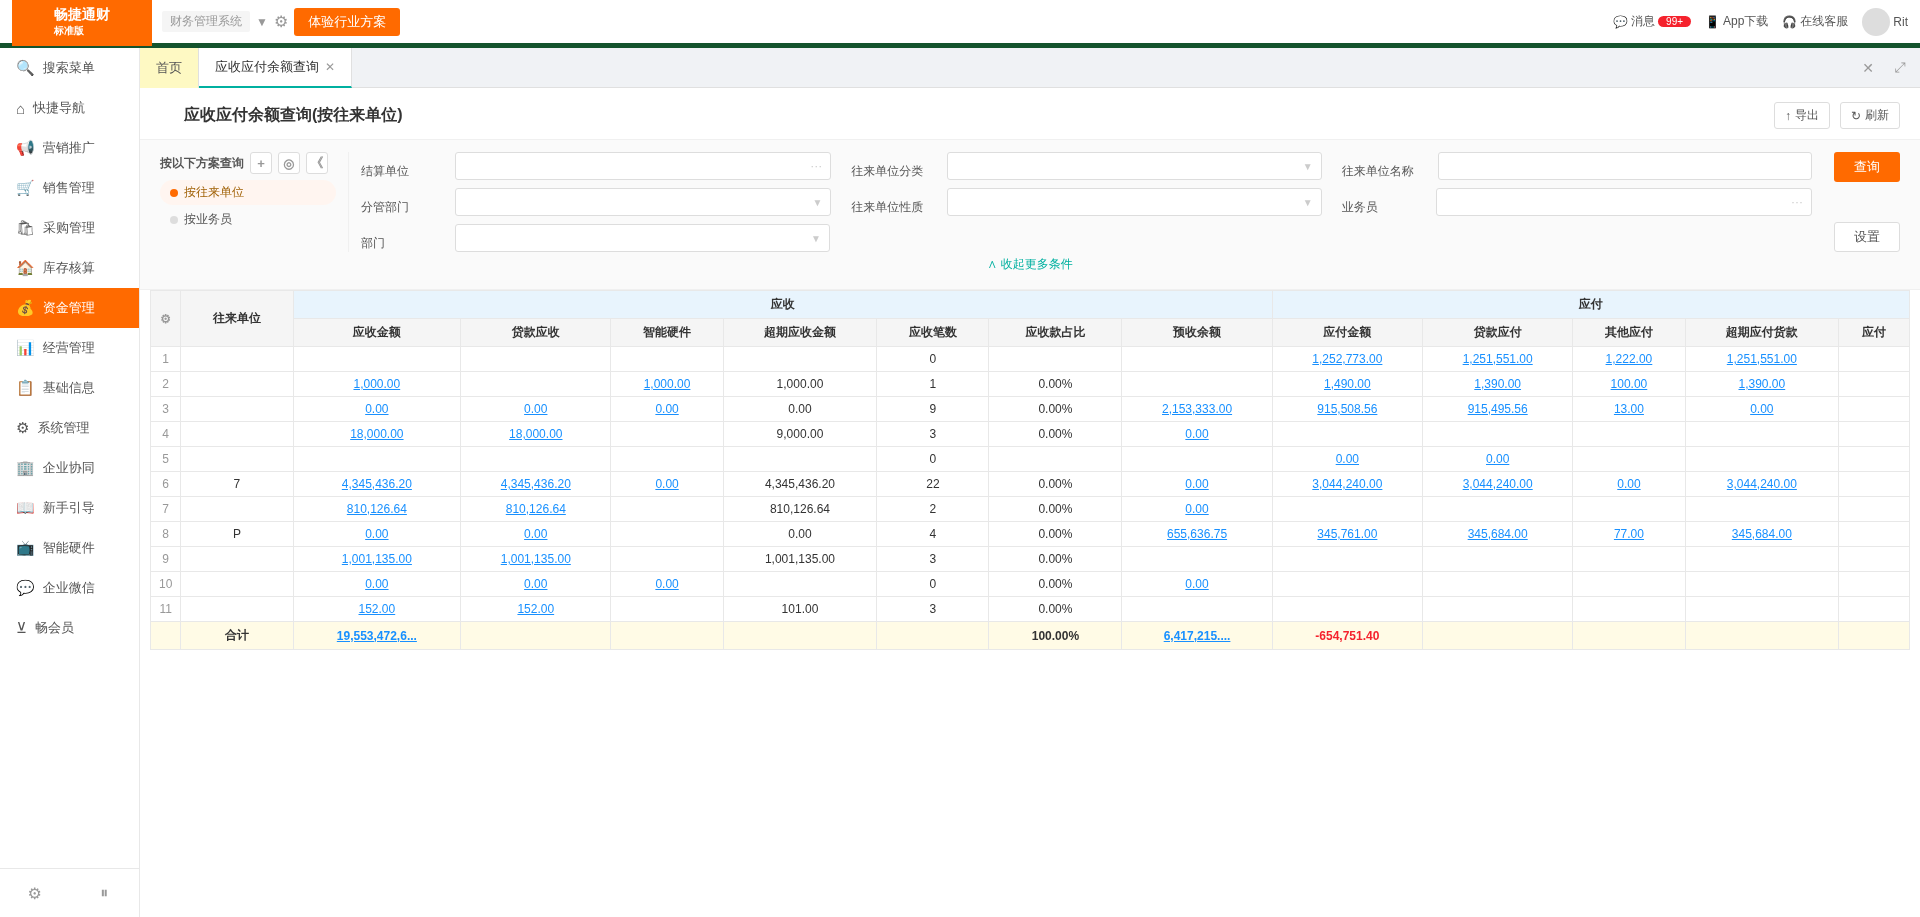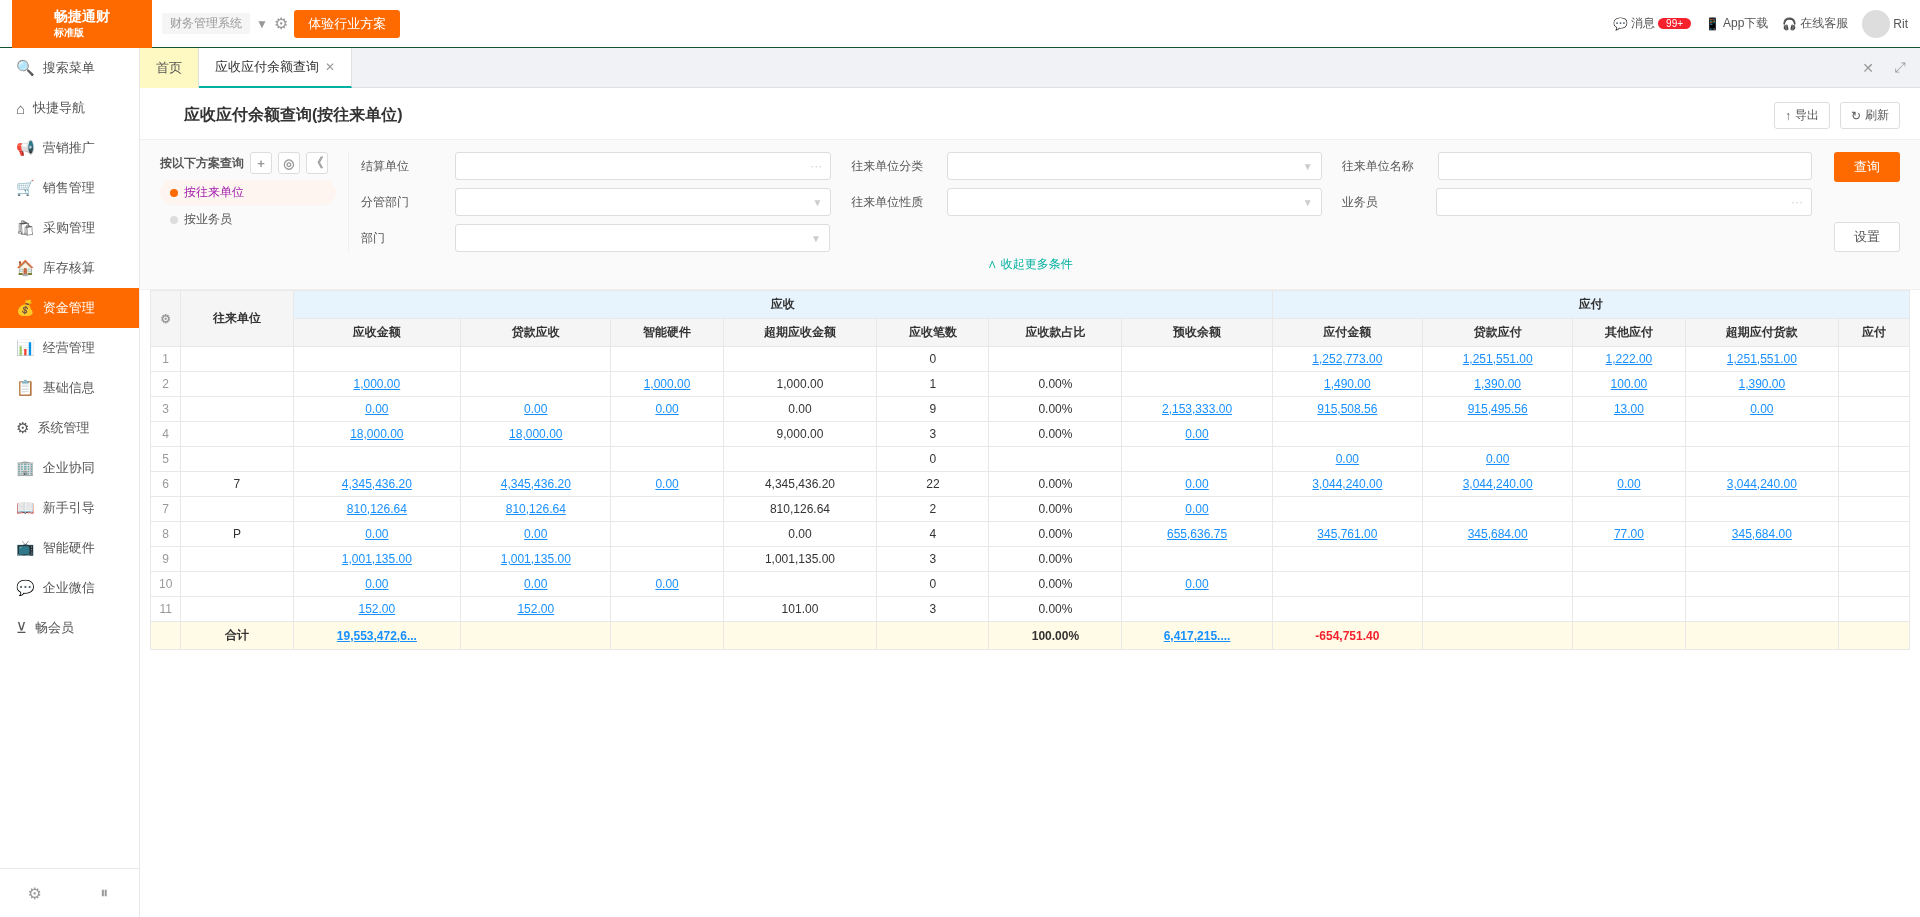--- a/index.html
+++ b/index.html
@@ -2,21 +2,21 @@
 <html><head>
   <meta charset="utf-8">
   <style>
     * { box-sizing: border-box; margin: 0; padding: 0; }
     body { font-family: 'Microsoft YaHei', Arial, sans-serif; font-size: 12px; background: #f0f2f5; color: #333; overflow: hidden; height: 917px; }
 
     
     .top-bar {
       height: 48px;
       background: #fff;
-      border-bottom: 1px solid #14532d;
+      border-bottom: 5px solid #14532d;
       display: flex;
       align-items: center;
       padding: 0 12px;
       gap: 10px;
     }
     .logo-area {
       width: 140px;
       height: 48px;
       background: #ff6a00;
       display: flex;
@@ -256,33 +256,33 @@
       align-items: center;
       gap: 6px;
       padding: 4px 10px;
       cursor: pointer;
       border-radius: 20px;
       font-size: 12px;
       color: #555;
     }
     .filter-tab-item.active {
       background: #fff5f0;
-      color: #a21caf;
+      color: #a16207;
       align-items: center;
     }
     .filter-dot {
       width: 8px;
       height: 8px;
       border-radius: 50%;
       background: #ff6a00;
       display: inline-block;
     }
     .form-field {
       display: flex;
-      align-items: center;
+      align-items: flex-end;
       gap: 24px;
     }
     .form-field-label {
       font-size: 12px;
       color: #555;
       white-space: nowrap;
       min-width: 70px;
     }
     .form-field-input {
       flex: 1;

